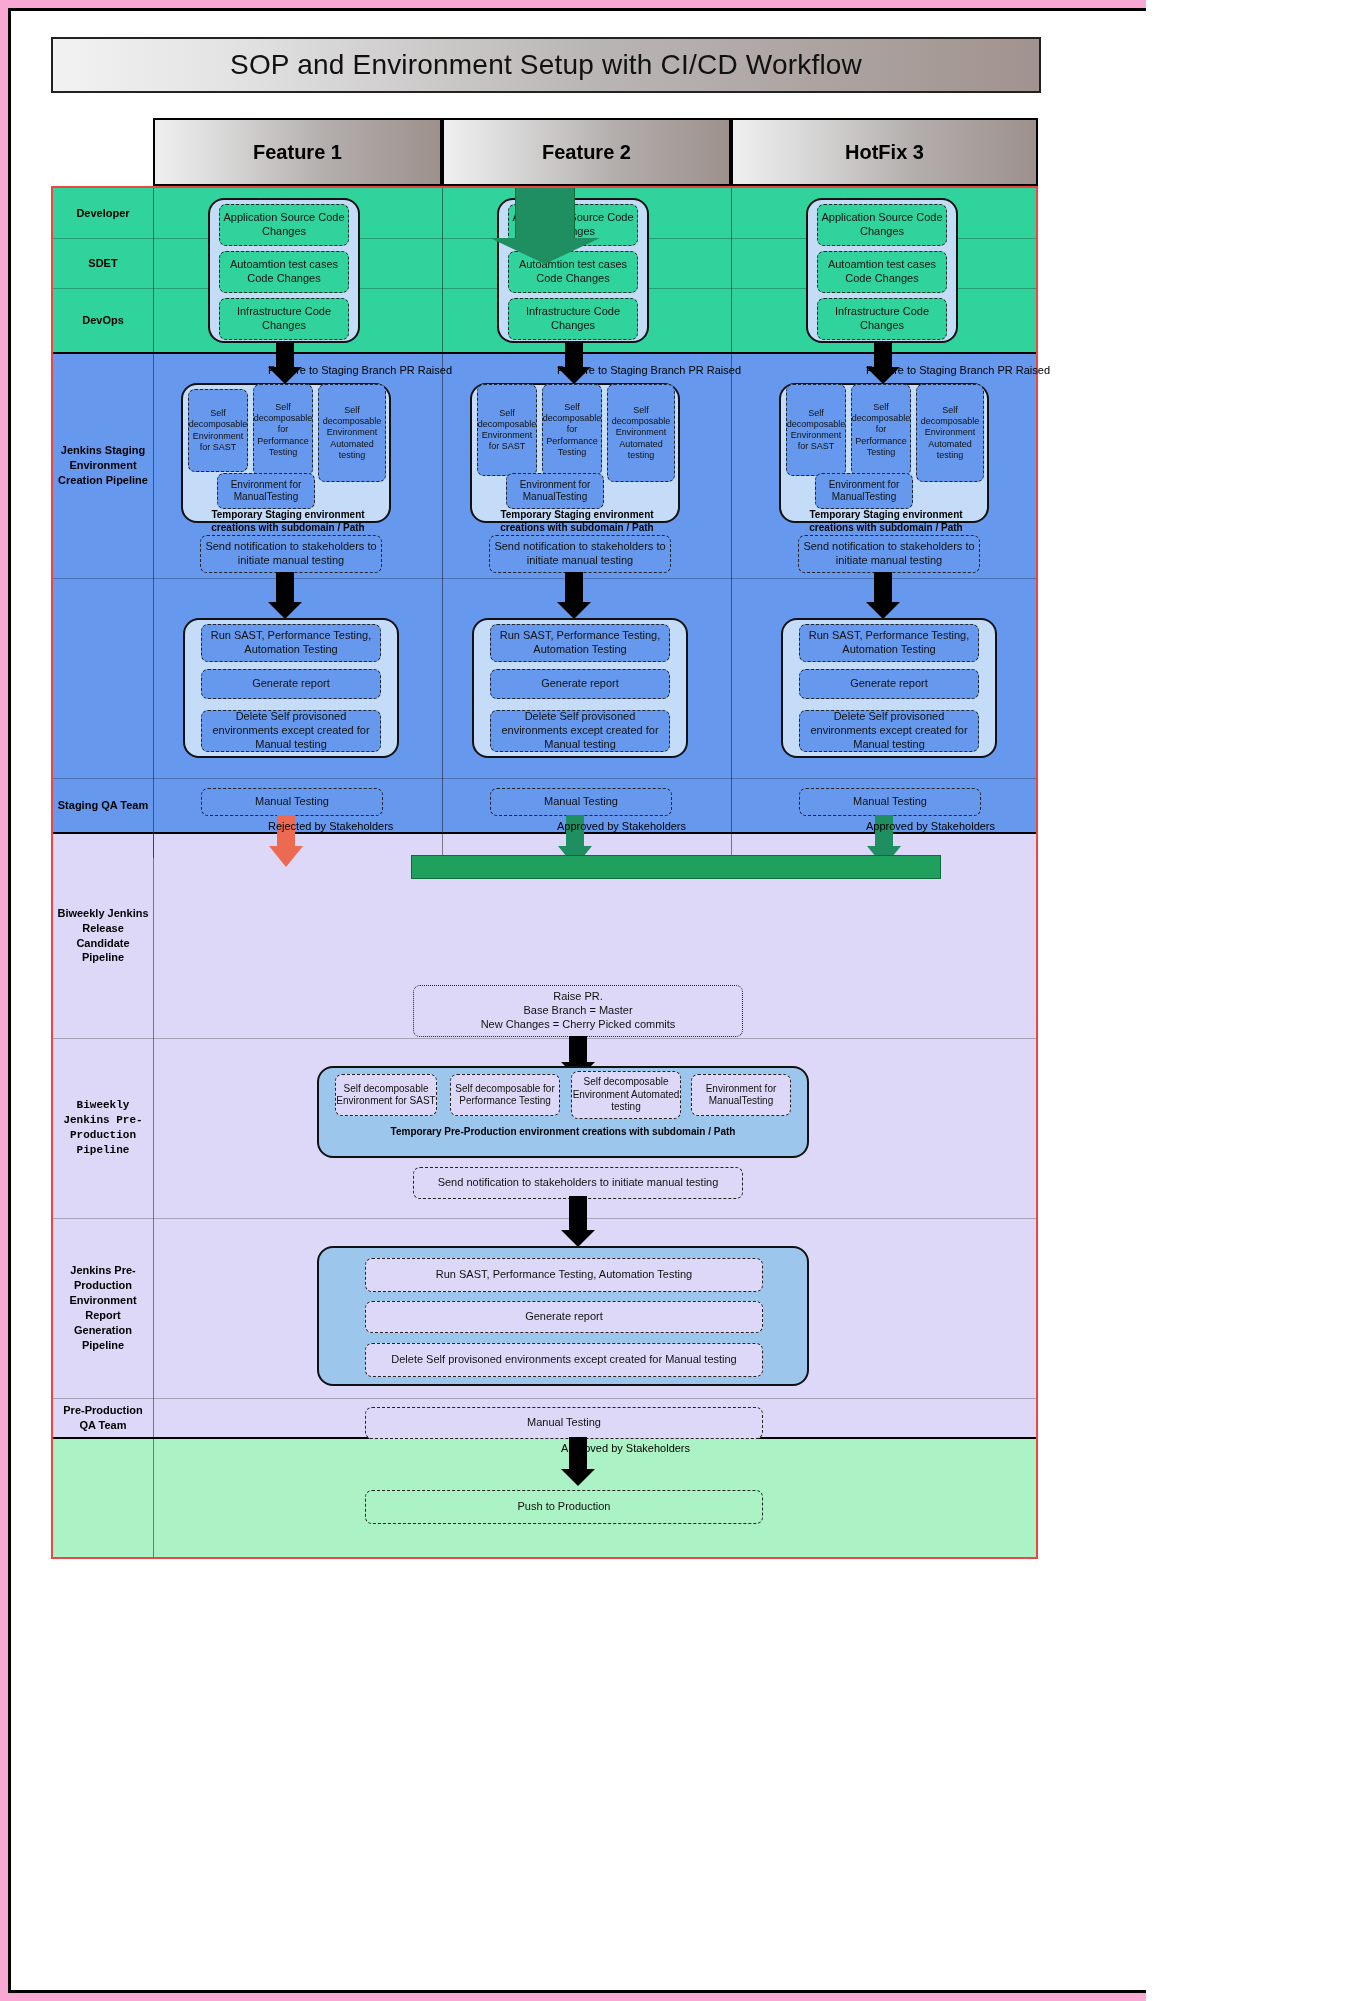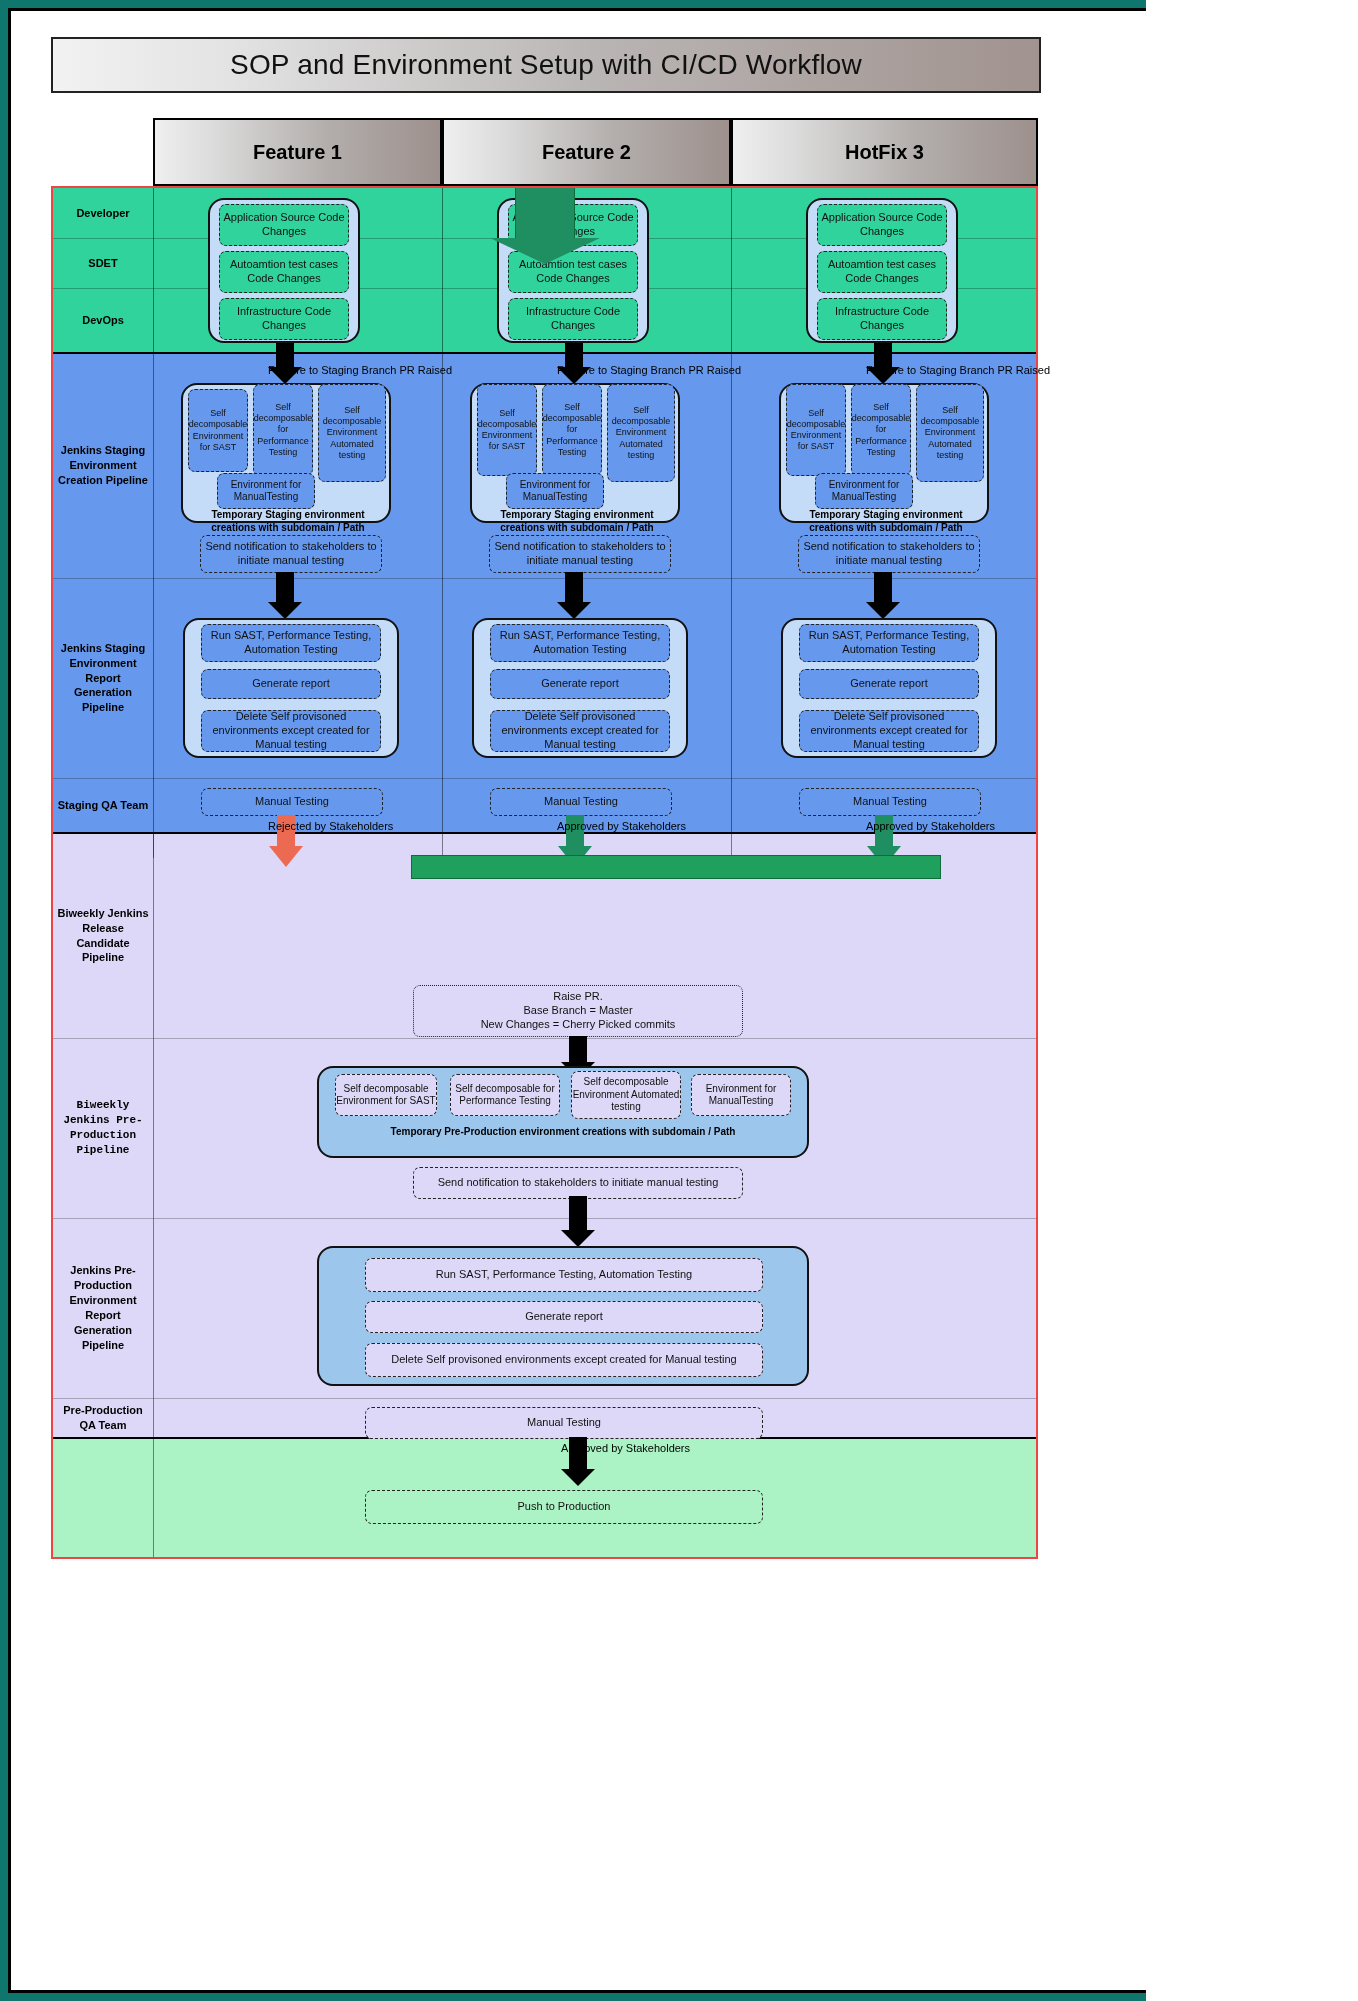--- a/index.html
+++ b/index.html
@@ -1,17 +1,17 @@
 <!DOCTYPE html>
 <html><head>
 <meta charset="utf-8">
 <style>
   html,body{margin:0;padding:0;background:#fff;}
   body{font-family:"Liberation Sans", sans-serif;}
-  #page{position:relative;width:1146px;height:2001px;background:#0f766e;overflow:hidden;}
+  #page{position:relative;width:1146px;height:2001px;background:#f9a8d4;overflow:hidden;}
   #frame{position:absolute;left:8px;top:8px;width:1342px;height:1985px;border:3px solid #000;box-sizing:border-box;background:#fff;}
 
   
   #title-bar{position:absolute;left:40px;top:26px;width:990px;height:56px;
     background:linear-gradient(to right,#f2f2f2 0%,#e3e3e3 18%,#b9b5b4 55%,#a1938f 100%);
     border:2px solid #222;box-sizing:border-box;display:flex;align-items:center;justify-content:center;}
   #title-bar span{font-size:28px;color:#111;letter-spacing:.2px;font-family:"Liberation Sans",sans-serif;}
 
   
   .col-head{position:absolute;top:107px;height:68px;border:2px solid #000;box-sizing:border-box;
@@ -108,23 +108,20 @@
         </div>
       <div class="lane-label" style="top:50px;height:50px;">
           <span>SDET</span>
         </div>
       <div class="lane-label" style="top:100px;height:64px;">
           <span>DevOps</span>
         </div>
       <div class="lane-label" style="top:165px;height:225px;">
           <span>Jenkins Staging Environment Creation Pipeline</span>
         </div>
-      <div class="lane-label" style="top:390px;height:200px;">
-          <span>Jenkins Staging Environment Report Generation Pipeline</span>
-        </div>
       <div class="lane-label" style="top:590px;height:54px;">
           <span>Staging QA Team</span>
         </div>
       <div class="lane-label" style="top:645px;height:205px;">
           <span>Biweekly Jenkins Release Candidate Pipeline</span>
         </div>
       <div class="lane-label" style="top:850px;height:180px;font-family:Liberation Mono, monospace;">
           <span>Biweekly Jenkins Pre-Production Pipeline</span>
         </div>
       <div class="lane-label" style="top:1030px;height:180px;">

